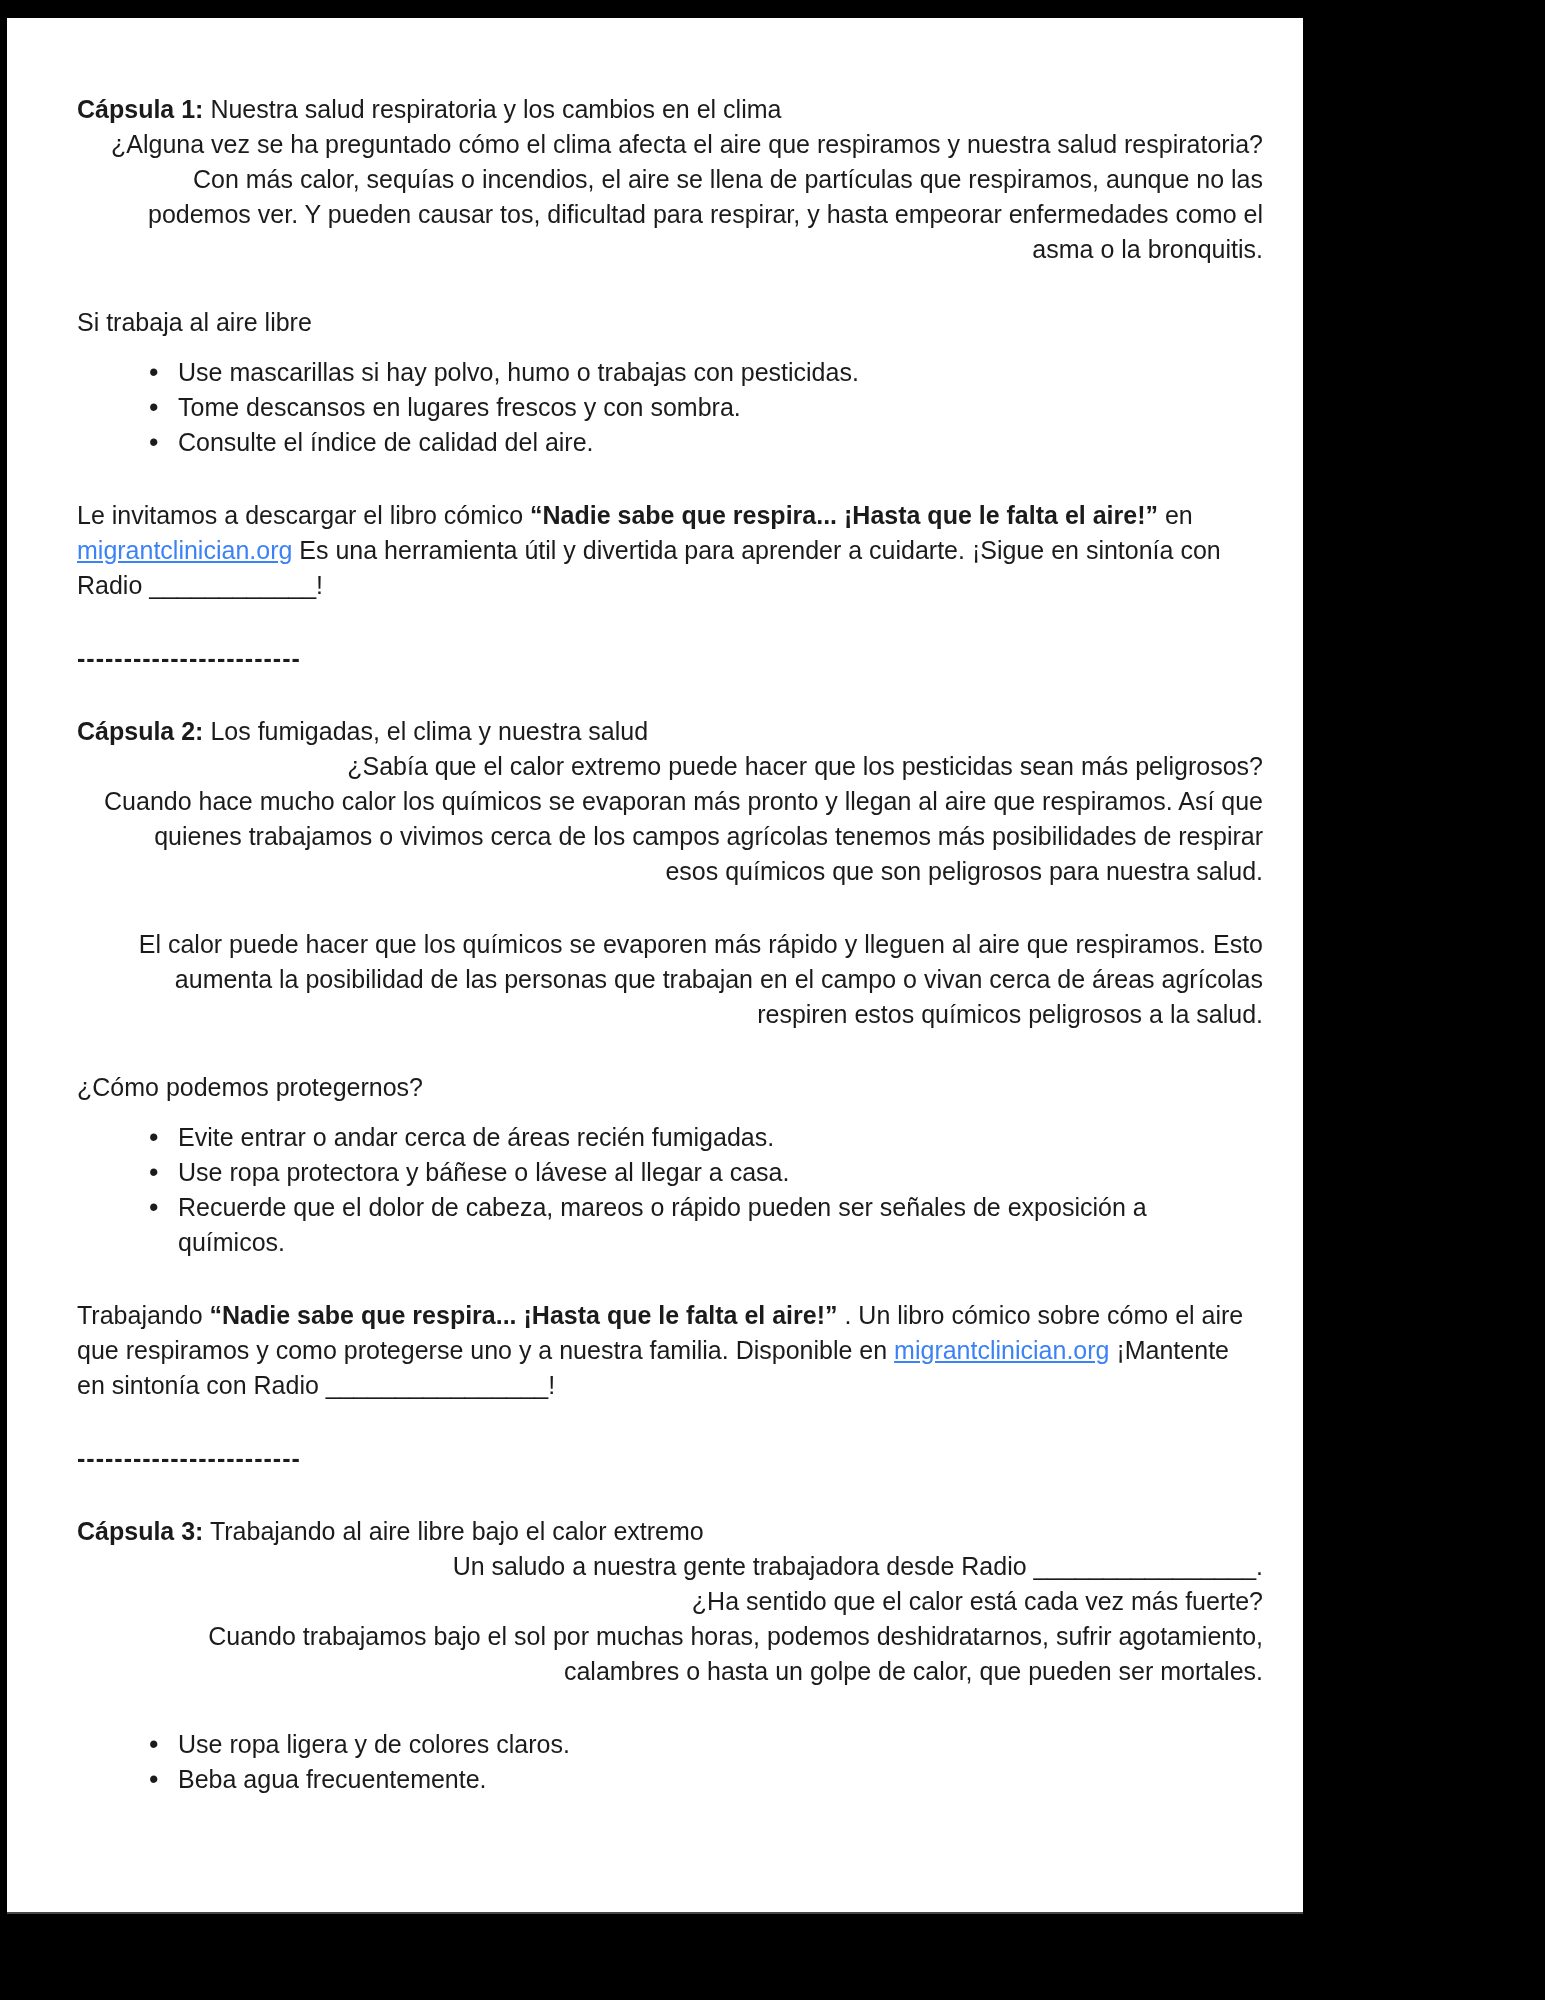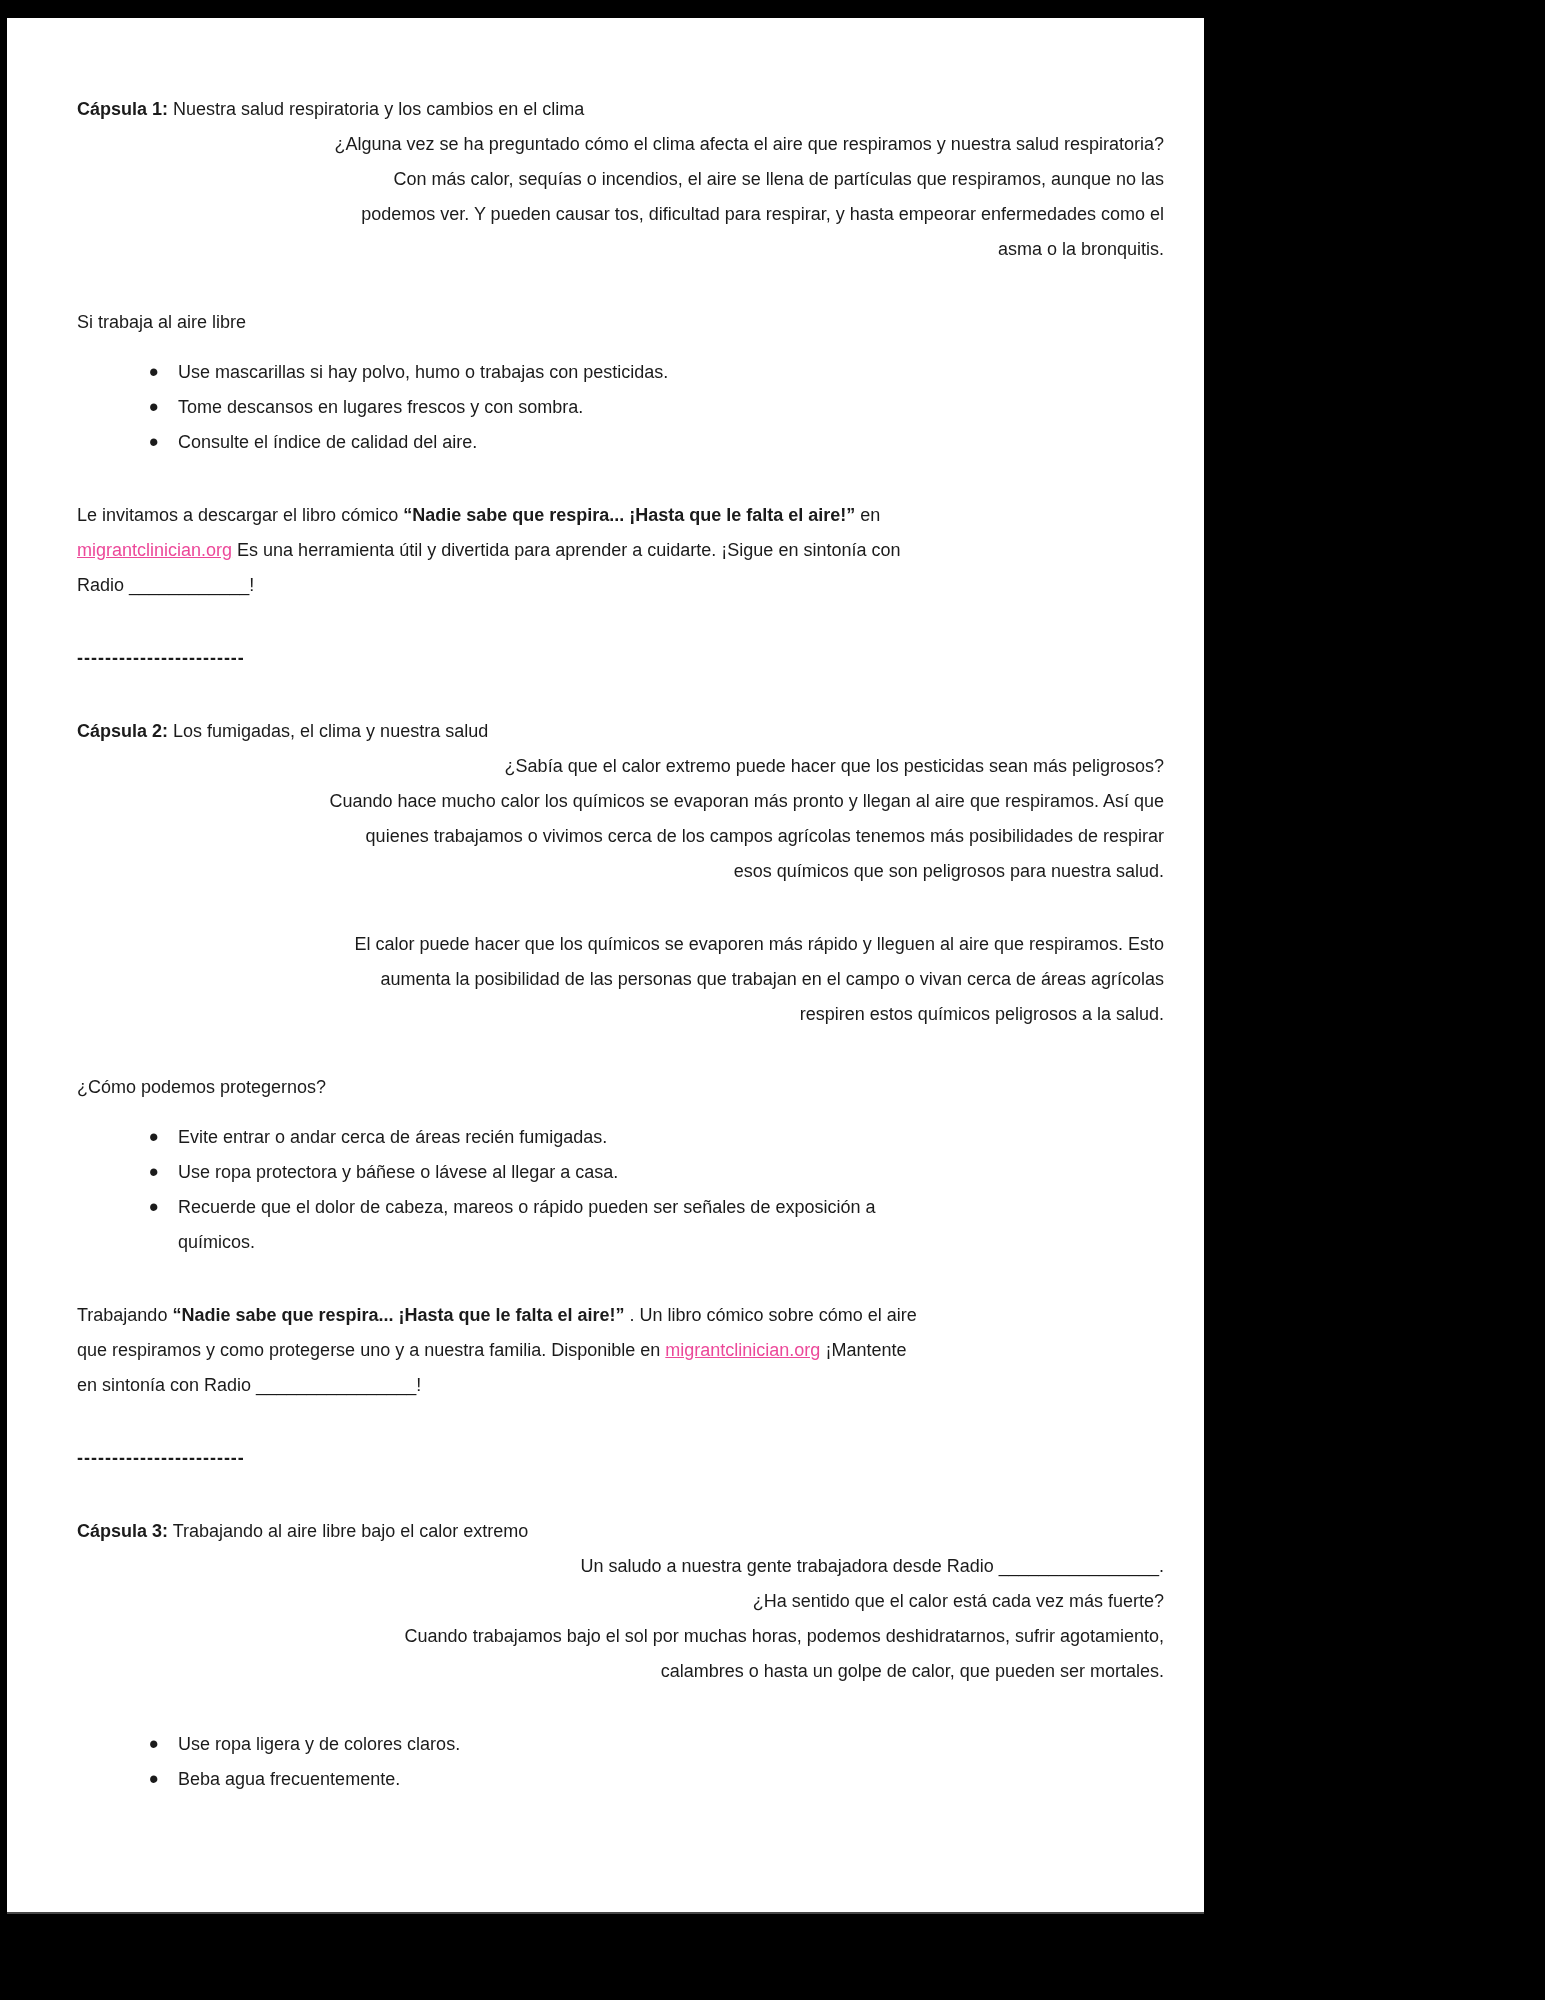--- a/index.html
+++ b/index.html
@@ -12,36 +12,36 @@
     position: relative;
     width: 1545px;
     height: 2000px;
     background: #000000;
     overflow: hidden;
   }
   .page {
     position: absolute;
     left: 7px;
     top: 18px;
-    width: 1197px;
+    width: 1296px;
     height: 1894px;
     background: #ffffff;
     box-shadow: 0 2px 0 rgba(120,120,120,0.6);
     box-sizing: border-box;
     padding: 74px 40px 0 70px;
     color: #1b1b1b;
-    font-size: 18px;
+    font-size: 25px;
     line-height: 35px;
   }
   .block { margin: 0 0 38px 0; }
   .para { margin: 0; }
   .pre { white-space: pre-line; text-align: right; }
   strong { font-weight: bold; }
   .link {
-    color: #ec4899;
+    color: #3b82f6;
     text-decoration: underline;
     cursor: pointer;
   }
   ul.bullets {
     list-style: none;
     margin: 15px;
     padding: 0;
   }
   ul.bullets li {
     position: relative;

